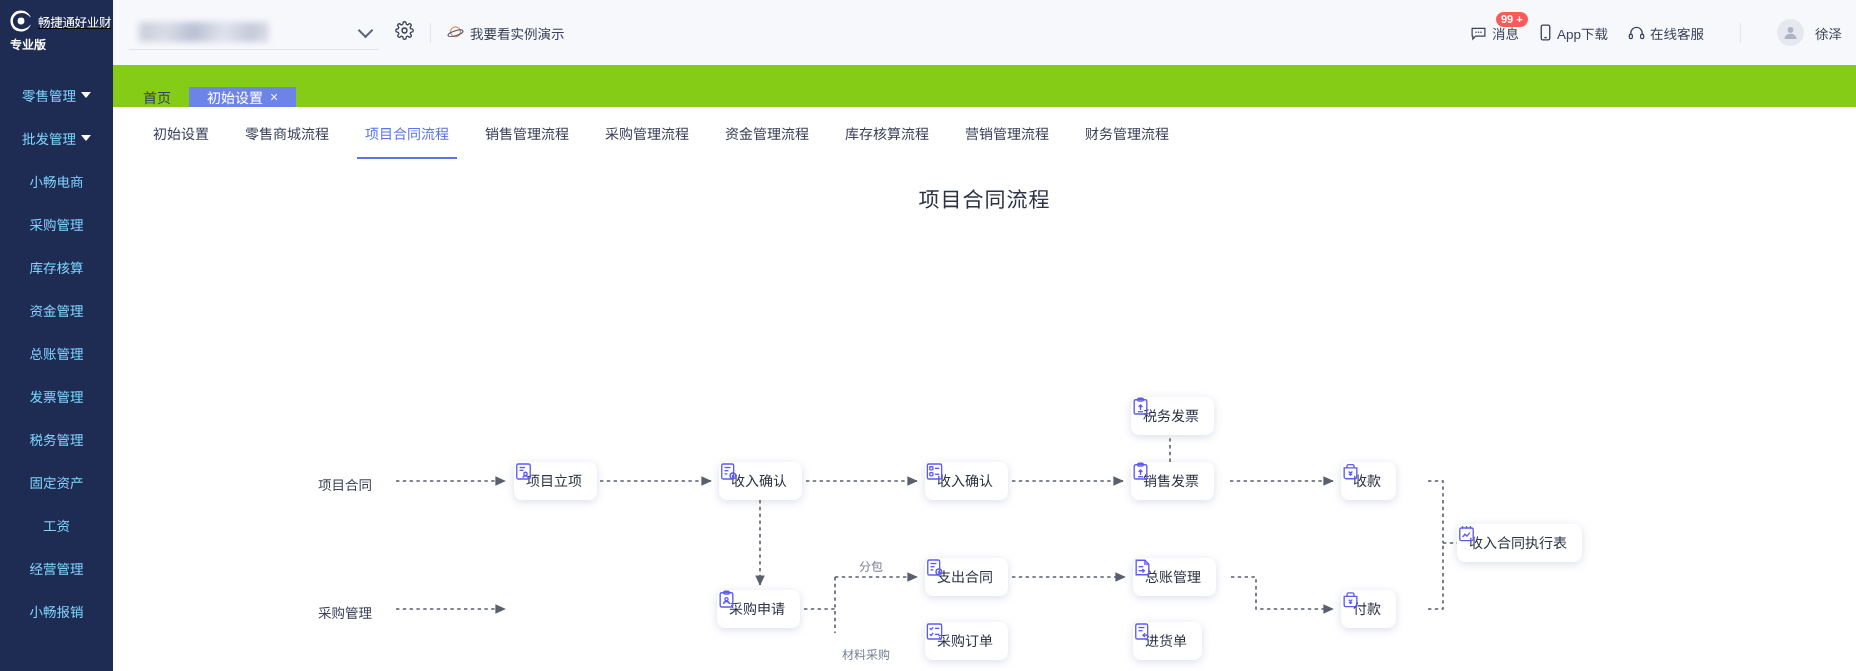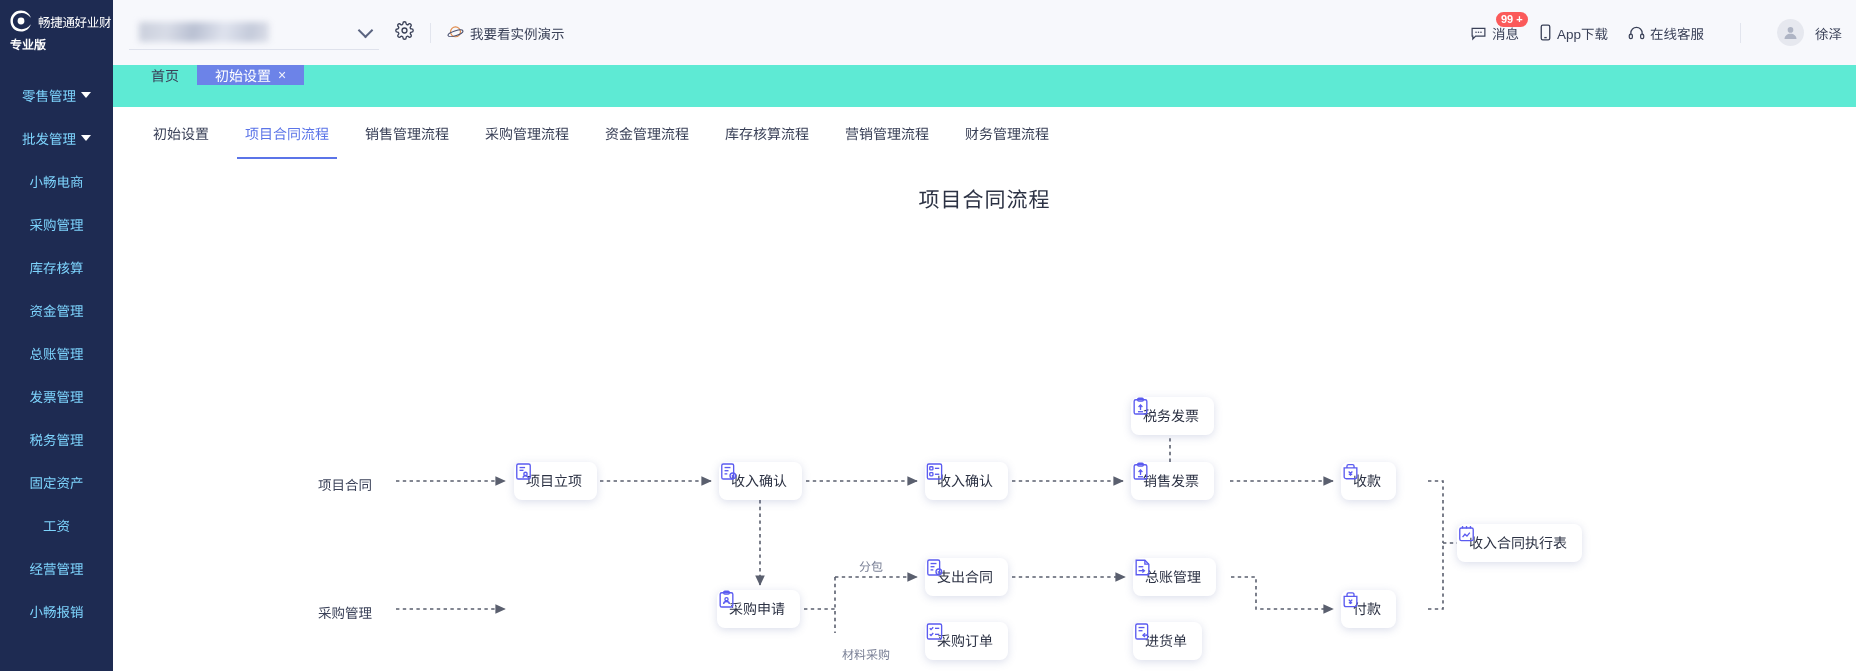--- a/index.html
+++ b/index.html
@@ -17,21 +17,21 @@
     background: #1e2b52;
     flex: 0 0 113px;
     position: relative;
     overflow: hidden;
   }
   .brand {
     height: 65px;
     padding: 8px 0 0 8px;
     position: relative;
   }
-  .brand-row { display: flex; align-items: center; gap: 4px; }
+  .brand-row { display: flex; align-items: center; gap: 4px; text-decoration: underline; }
   .brand-logo { width: 26px; height: 26px; flex: 0 0 26px; }
   .brand-name {
     color: #ffffff; font-size: 12.5px; letter-spacing: -0.3px;
     white-space: nowrap; overflow: hidden;
   }
   .brand-sub {
     color: #ffffff; font-size: 12px; margin-top: 1px; margin-left: 2px;
     font-weight: bold;
   }
   .nav { padding-top: 8px; }
@@ -103,23 +103,23 @@
     line-height: 1.1;
   }
   .avatar {
     width: 27px; height: 27px; border-radius: 50%;
     background: #e6e8ef; display: flex; align-items: center; justify-content: center;
   }
   .user-name { color: #3a4158; font-size: 13.5px; margin-left: 6px; }
 
   
   .tabstrip {
-    height: 42px; background: #5eead4;
-    display: flex; align-items: flex-start;
-    padding-left: 20px;
+    height: 42px; background: #84cc16;
+    display: flex; align-items: flex-end;
+    padding-left: 12px;
   }
   .page-tab {
     display: flex; align-items: center; gap: 7px;
     padding: 0 18px;
     font-size: 14px; color: #3a4158;
     cursor: pointer;
   }
   .page-tab.active { background: #6c83e8; color: #ffffff; }
   .tab-close { font-size: 14px; opacity: .9; cursor: pointer; }
 
@@ -314,20 +314,23 @@
         <span class="tab-close">×</span>
       </div>
     </div>
 
     <div class="content">
 
       <div class="subtabs">
         <div class="subtab">
             <span>初始设置</span>
           </div>
+        <div class="subtab">
+            <span>零售商城流程</span>
+          </div>
         <div class="subtab active">
             <span>项目合同流程</span>
           </div>
         <div class="subtab">
             <span>销售管理流程</span>
           </div>
         <div class="subtab">
             <span>采购管理流程</span>
           </div>
         <div class="subtab">

